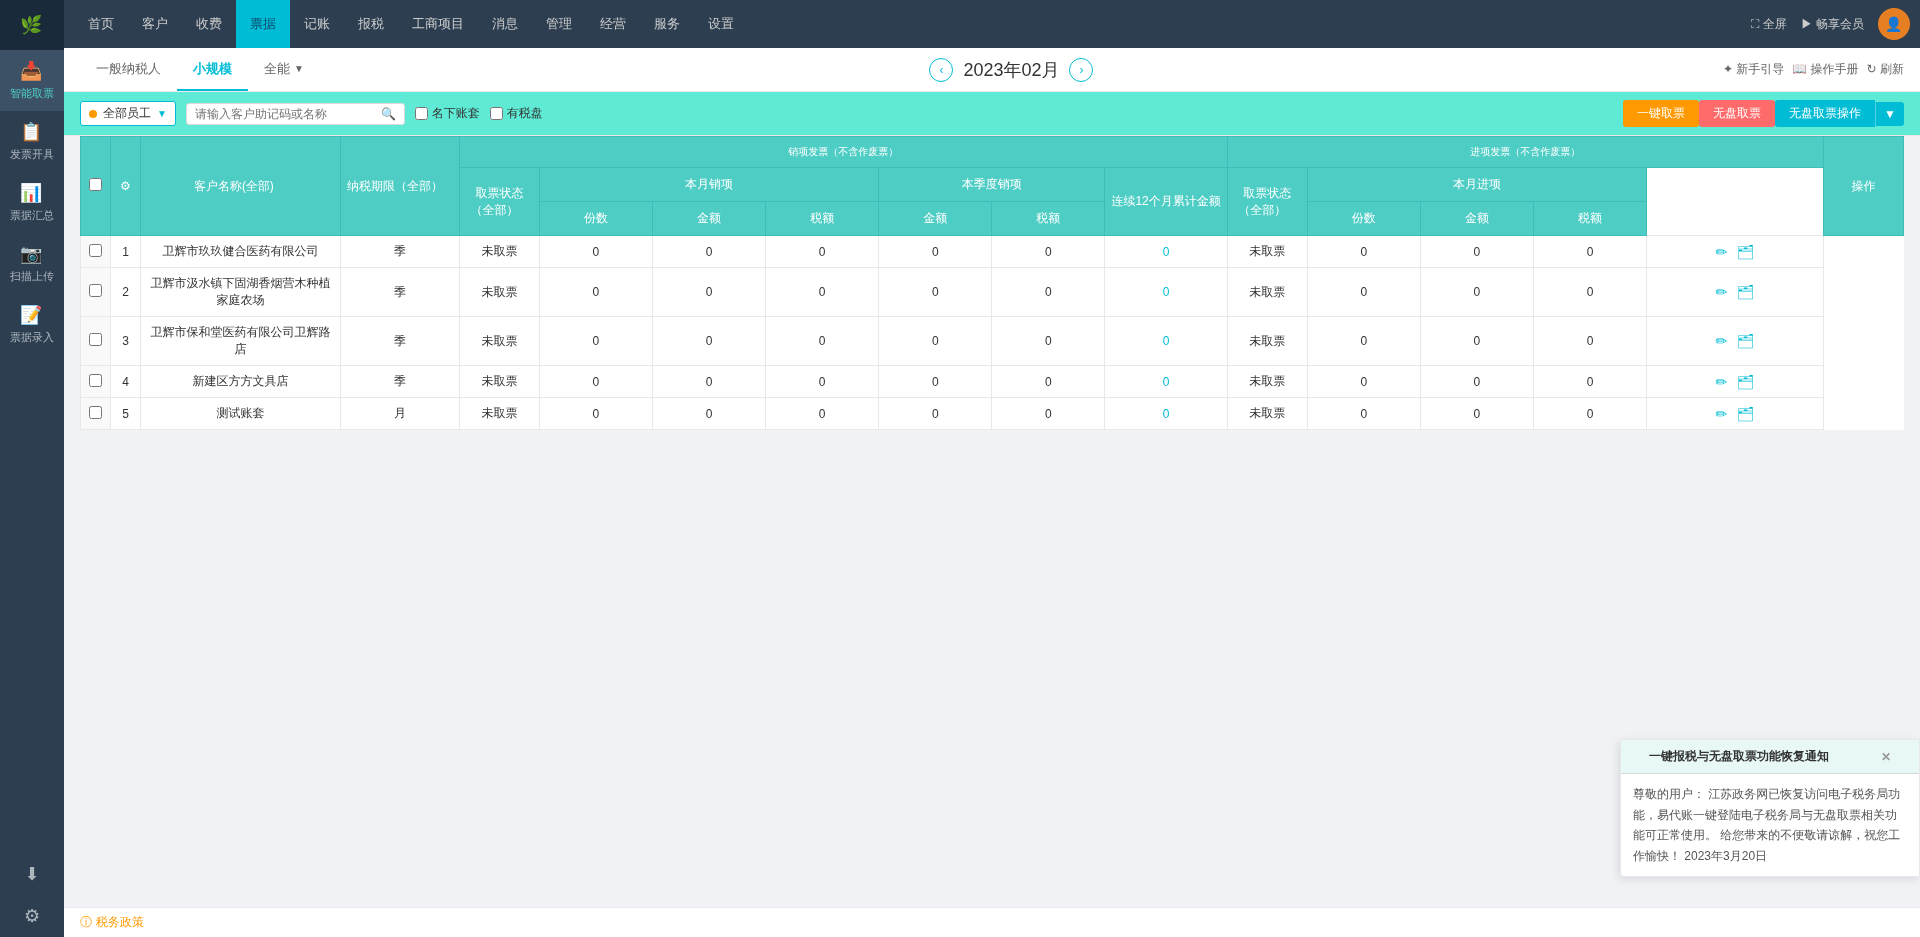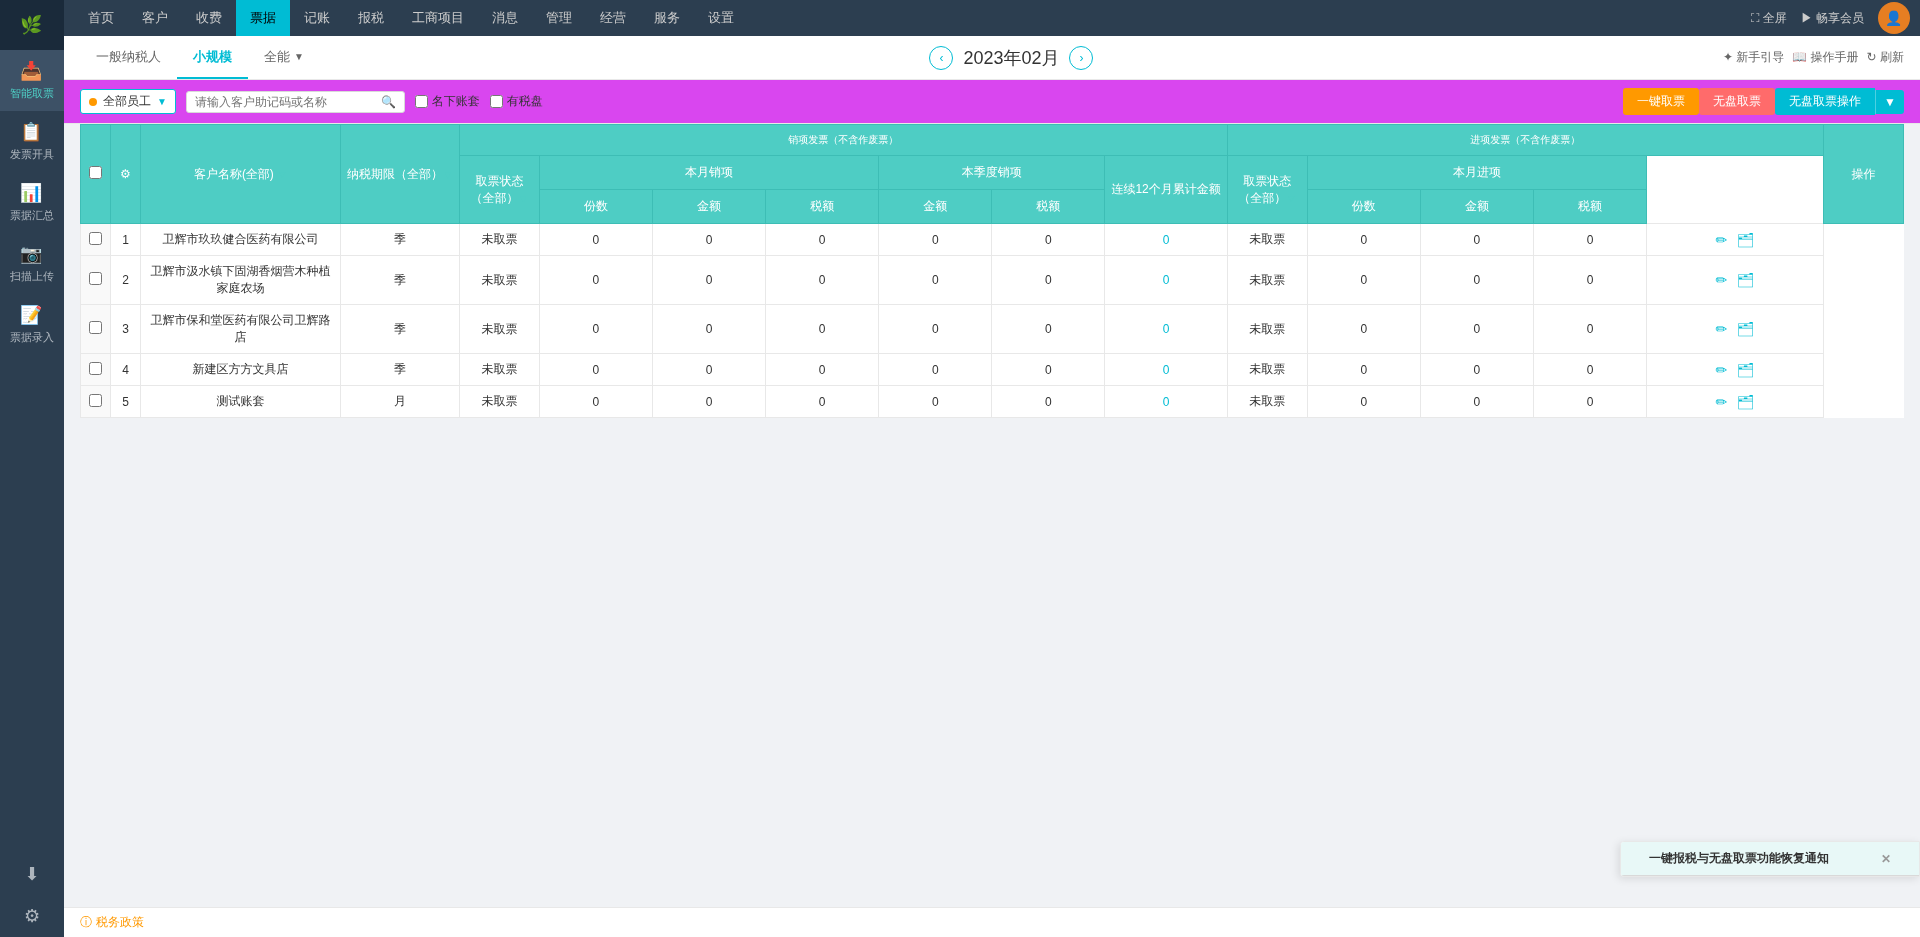--- a/index.html
+++ b/index.html
@@ -44,38 +44,38 @@
     
     .main-area {
       flex: 1;
       display: flex;
       flex-direction: column;
       overflow: hidden;
     }
 
     
     .topnav {
-      height: 36px;
+      height: 48px;
       background: #2c3e50;
       display: flex;
       align-items: center;
       padding: 0 10px;
       color: #ccc;
       flex-shrink: 0;
     }
     .topnav-item {
       padding: 0 14px;
       height: 50px;
       display: flex;
       align-items: center;
       cursor: pointer;
       font-size: 13px;
       color: #ccc;
     }
-    .topnav-item.active { color: #000000; background: #00bcd4; }
+    .topnav-item.active { color: #0c4a6e; background: #00bcd4; }
     .topnav-right {
       margin-left: auto;
       display: flex;
       align-items: center;
       gap: 14px;
       font-size: 12px;
       color: #ccc;
     }
     .topnav-right span { cursor: pointer; }
     .user-avatar {
@@ -102,21 +102,21 @@
       display: flex; align-items: center; justify-content: center;
       cursor: pointer; font-size: 12px;
     }
     .period-text { font-size: 18px; color: #333; font-weight: 500; }
 
     
     .top-actions {
       display: flex;
       align-items: center;
       padding: 8px 16px;
-      background: #d946ef;
+      background: #5eead4;
       border-bottom: 1px solid #e8e8e8;
       gap: 10px;
       flex-shrink: 0;
     }
     .top-right-actions { margin-left: auto; display: flex; gap: 0; align-items: center; }
 
     
     .btn { padding: 5px 14px; border-radius: 3px; border: none; cursor: pointer; font-size: 12px; }
     .btn-primary { background: #f90; color: #fff; }
     .btn-danger { background: #ff6b6b; color: #fff; }
@@ -544,13 +544,19 @@
       <span>税务政策</span>
     </div>
   </div>
 </div>
 
 <div class="notification-panel">
   <div class="notif-header">
     <span>一键报税与无盘取票功能恢复通知</span>
     <span class="notif-close">✕</span>
   </div>
+  <div class="notif-body">
+    <span id="notif-body-text">尊敬的用户：
+  江苏政务网已恢复访问电子税务局功能，易代账一键登陆电子税务局与无盘取票相关功能可正常使用。
+  给您带来的不便敬请谅解，祝您工作愉快！
+  2023年3月20日</span>
+  </div>
 </div>
 
 </body></html>

